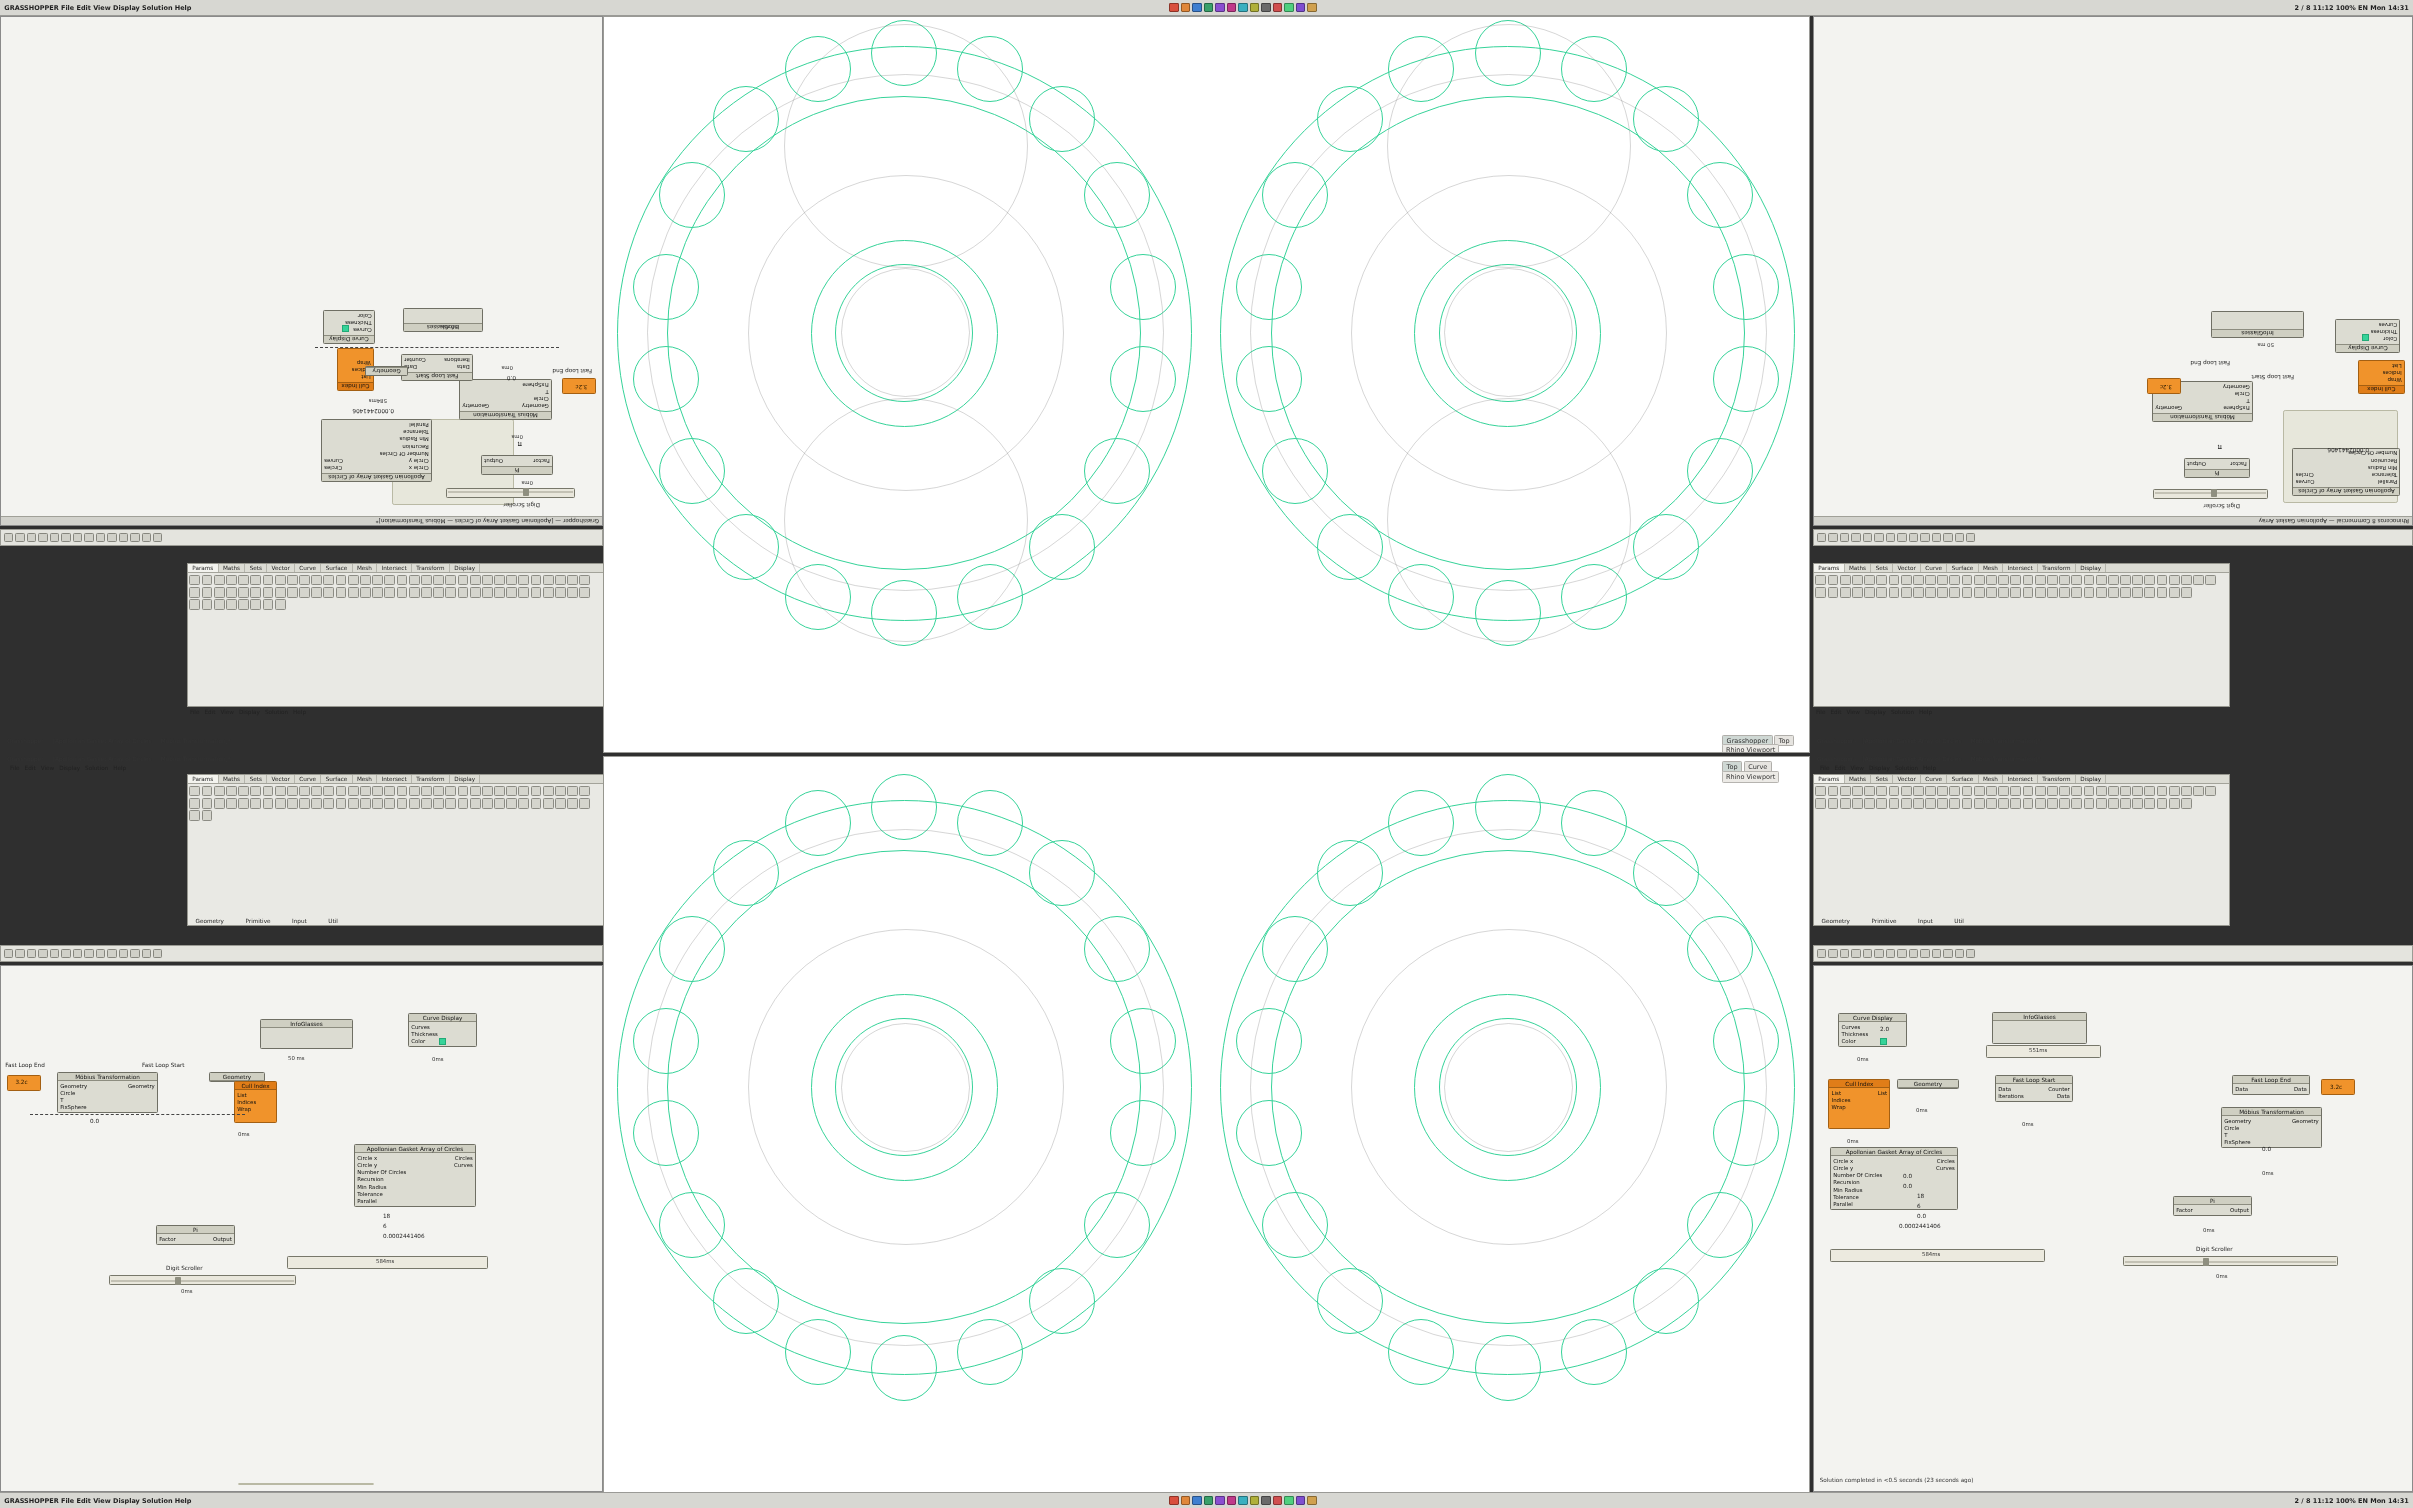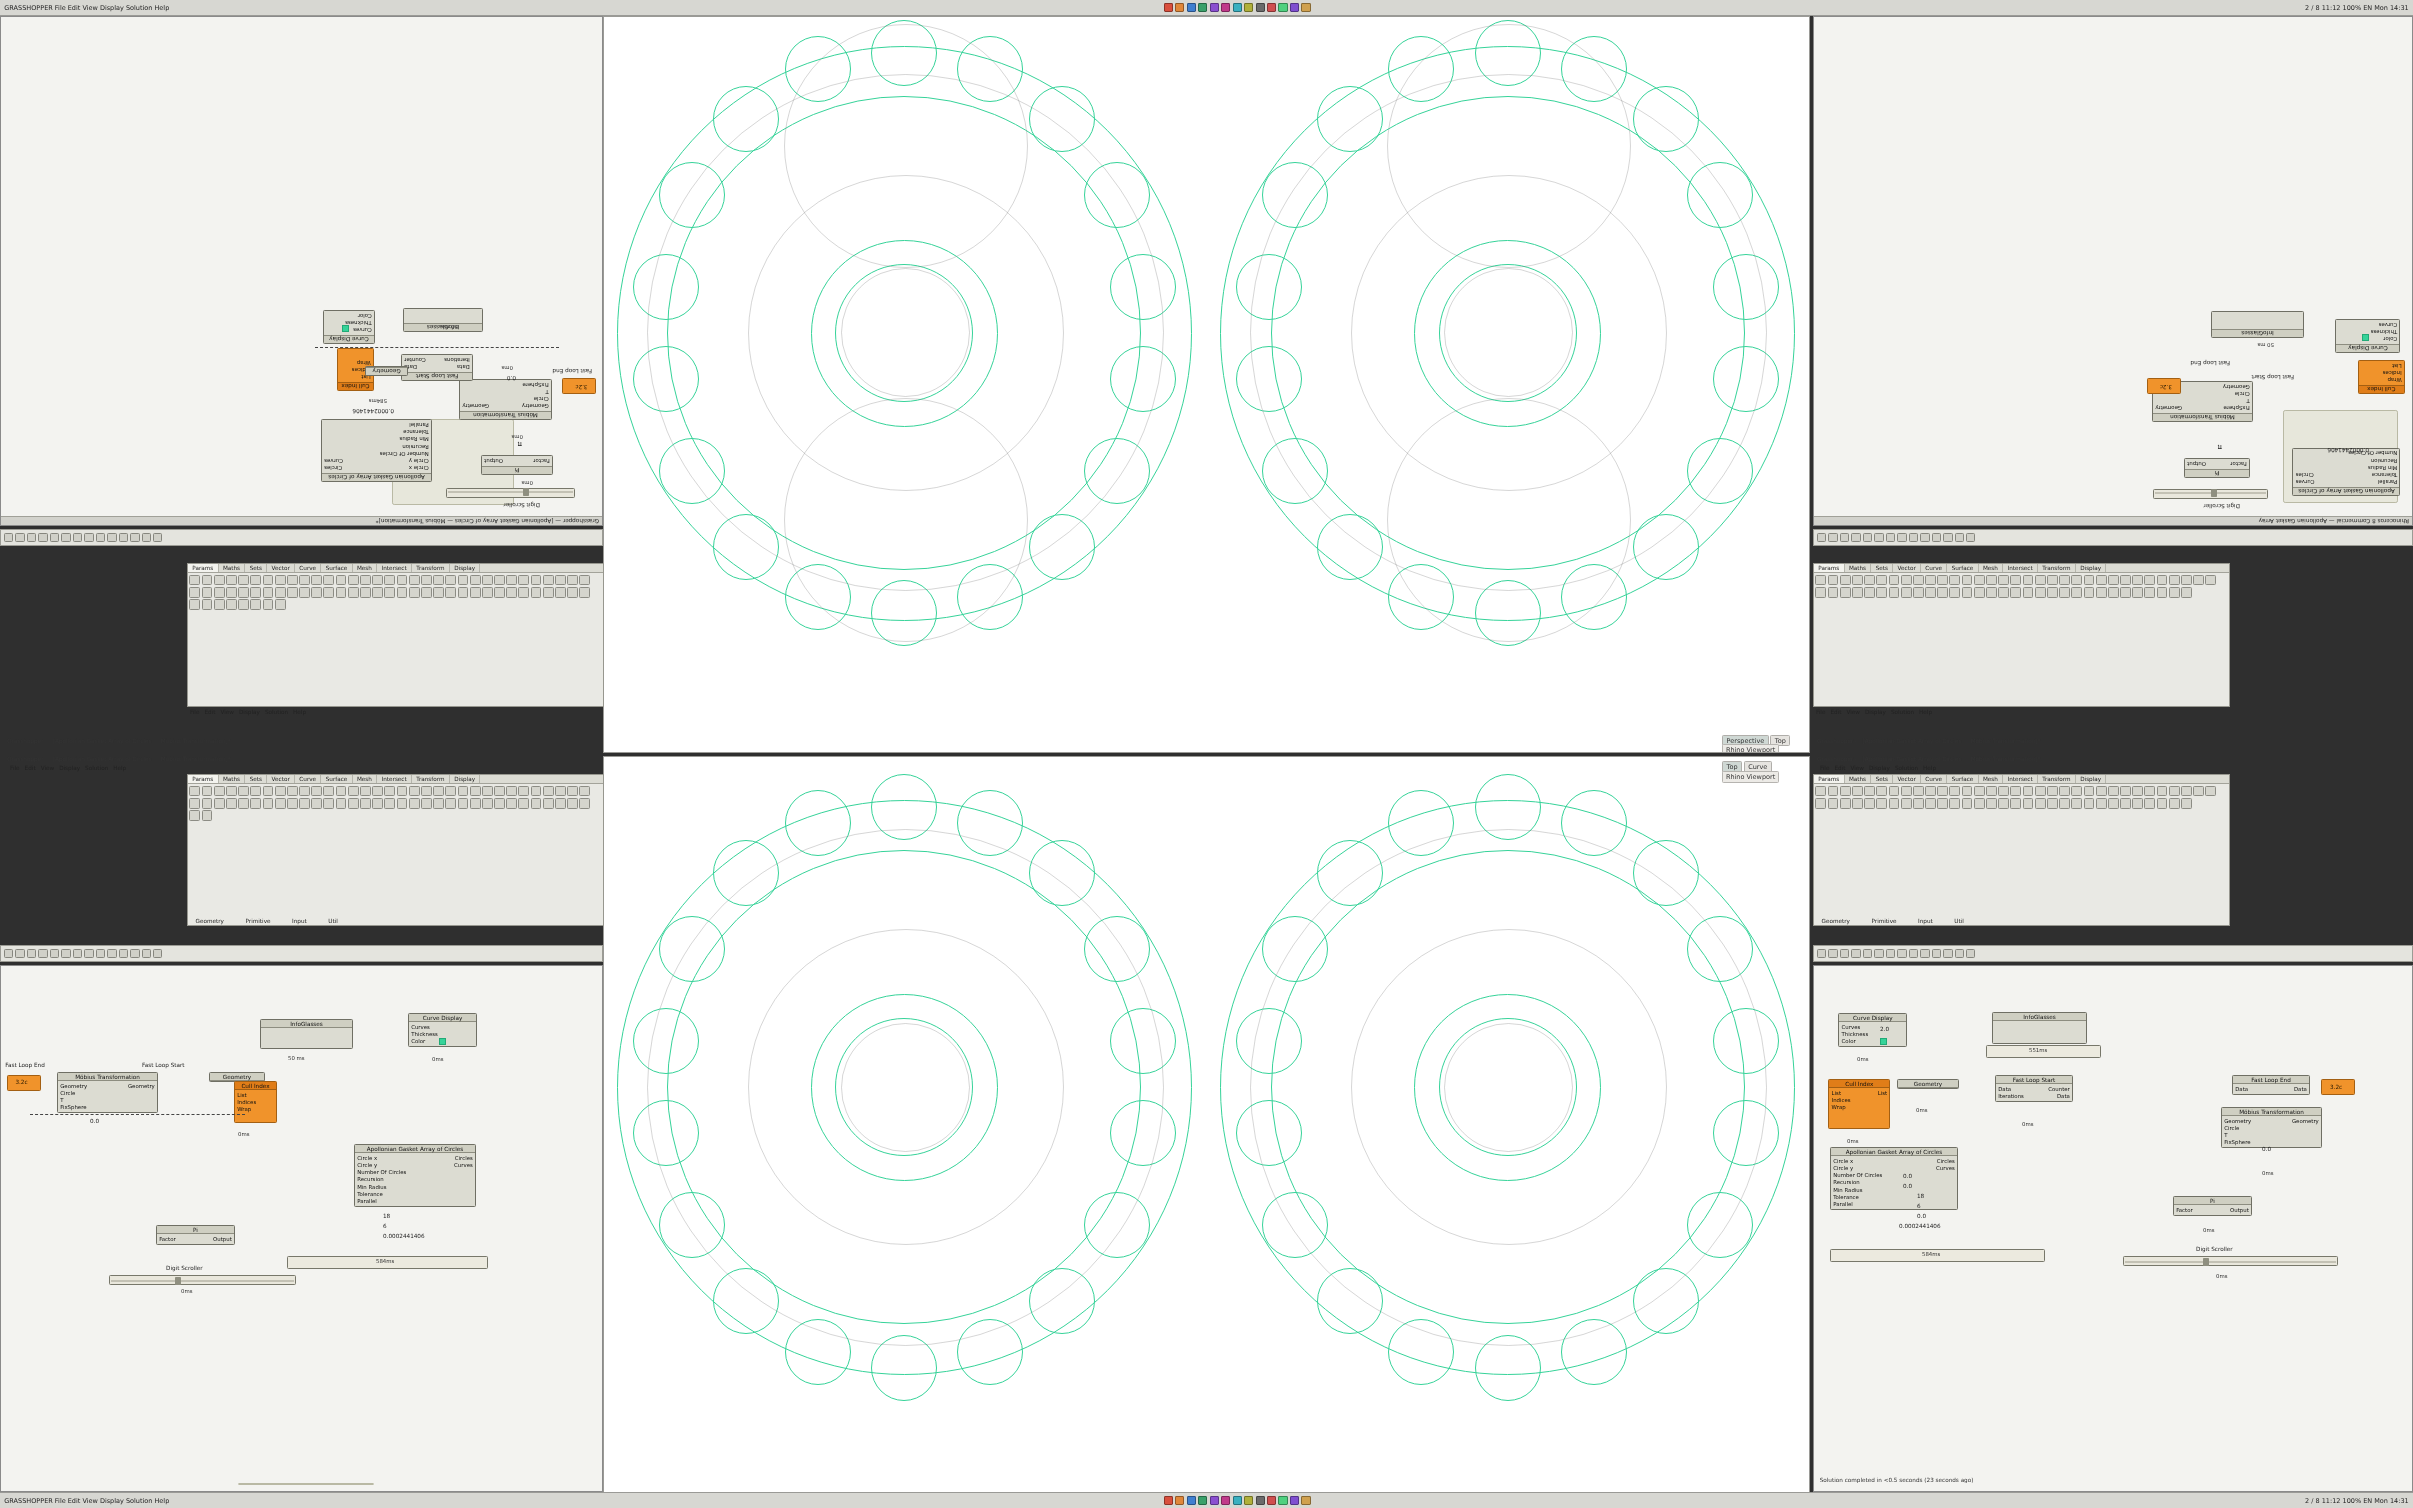--- a/index.html
+++ b/index.html
@@ -7,21 +7,21 @@
   *{box-sizing:border-box;}
 
   .screen{position:relative;width:2413px;height:1508px;background:#2f2f2f;}
 
   
   .pane{position:absolute;background:#f3f3f0;border:0.7px solid #8a8a8a;overflow:hidden;}
   .pane.flip{transform:rotate(180deg);}
 
   
   .osbar{position:absolute;left:0;width:2413px;height:16px;background:#d7d7d2;border-bottom:0.7px solid #9a9a96;
-         display:flex;align-items:center;font-size:6.5px;color:#222;gap:4.3px;padding:0 4.3px;}
+         display:flex;align-items:center;font-size:6.5px;color:#222;gap:4.3px;padding:0 4.3px;font-weight:bold;}
   .osbar.top{top:0;}
   .osbar.bottom{bottom:0;border-bottom:none;border-top:0.7px solid #9a9a96;}
   .osbar .seg{display:flex;align-items:center;gap:2.2px;white-space:nowrap;}
   .osbar .spacer{flex:1;}
   .tray{display:flex;gap:2.2px;align-items:center;}
   .tray i{display:block;width:9.3px;height:9.3px;border-radius:1.4px;border:0.7px solid rgba(0,0,0,.35);}
 
   
   .viewport{position:absolute;background:#ffffff;border:0.7px solid #9a9a96;overflow:hidden;}
   .vp-label{position:absolute;font-size:6.5px;color:#333;background:#eceae6;border:0.7px solid #b6b4b0;
@@ -169,21 +169,21 @@
       <div class="ghost" style="left:144px;top:158px;width:316px;height:316px;"></div>
       <div class="ghost" style="left:747px;top:158px;width:316px;height:316px;"></div>
       <div class="ghost" style="left:237px;top:251px;width:129px;height:129px;"></div>
       <div class="ghost" style="left:840px;top:251px;width:129px;height:129px;"></div>
       <div class="ghost" style="left:180px;top:7.2px;width:244px;height:244px;"></div>
       <div class="ghost" style="left:783px;top:7.2px;width:244px;height:244px;"></div>
       <div class="ghost" style="left:180px;top:381px;width:244px;height:244px;"></div>
       <div class="ghost" style="left:783px;top:381px;width:244px;height:244px;"></div>
     </div>
     <div class="vp-tabs" style="left:1118px;top:718px;">
-      <span class="on">Perspective</span>
+      <span class="on">Grasshopper</span>
       <span>Top</span>
     </div>
     <div class="vp-label" style="left:1118px;top:727px;">Rhino Viewport</div>
   </div>
 
   <div class="viewport" style="left:603px;top:756px;width:1207px;height:737px;">
     <div class="fractal">
       <div class="ring" style="left:13px;top:43px;width:575px;height:575px;"></div>
       <div class="ring" style="left:63px;top:93px;width:474px;height:474px;"></div>
       <div class="ring" style="left:207px;top:237px;width:187px;height:187px;"></div>

